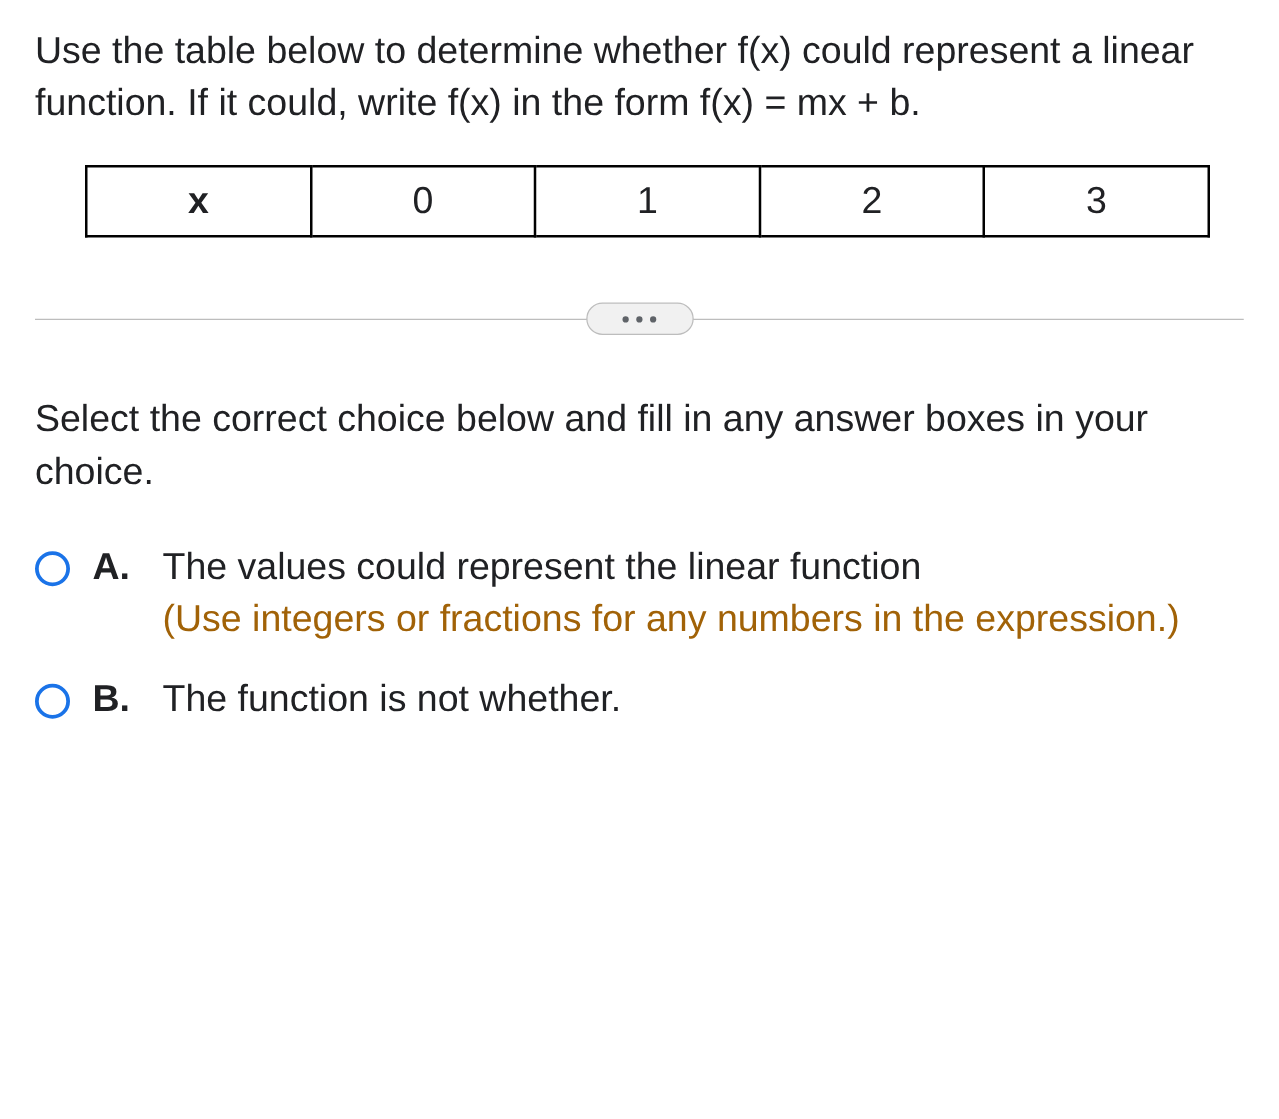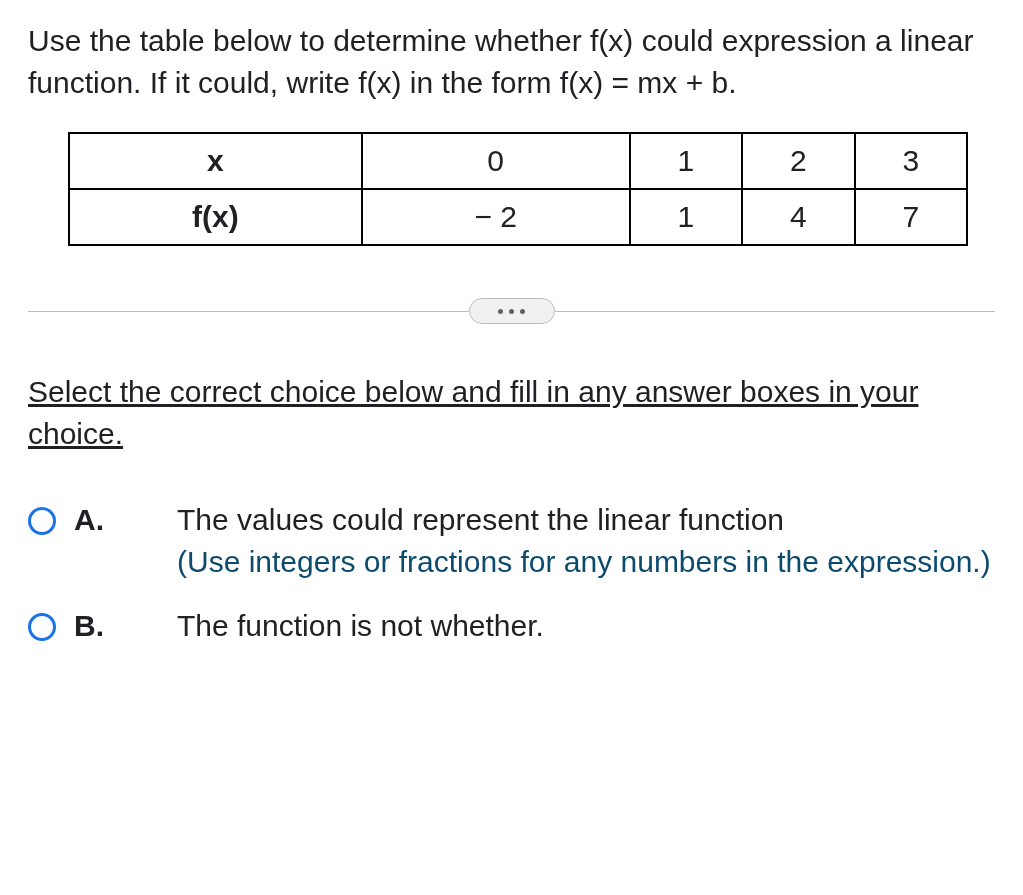--- a/index.html
+++ b/index.html
@@ -55,73 +55,65 @@
       align-items: center;
       justify-content: center;
       gap: 6px;
       cursor: pointer;
       z-index: 1;
     }
     .dot {
       width: 5px; height: 5px; border-radius: 50%; background: #5f6368;
     }
     .instruction {
-      margin-bottom: 44px;
-      text-decoration: underline;
+      margin-bottom: 34px;
     }
     .choice-row {
       display: flex;
       align-items: flex-start;
       gap: 18px;
       margin-bottom: 22px;
     }
     .radio {
       width: 28px;
       height: 28px;
       border: 3px solid #1a73e8;
       border-radius: 50%;
       flex: 0 0 28px;
       margin-top: 8px;
       cursor: pointer;
     }
     .choice-letter {
       font-weight: 700;
       min-width: 38px;
     }
-    .choice-body { flex: 1; margin-left: 47px; }
+    .choice-body { flex: 1; }
     .answer-box {
       display: inline-block;
       width: 38px;
       height: 34px;
       background: #d9dde0;
       border: 1px solid #9aa0a6;
       vertical-align: -4px;
     }
-    .hint { color: #0c4a6e; }
+    .hint { color: #a16207; }
   </style>
 </head>
 <body>
 
-<div class="question-text">Use the table below to determine whether f(x) could expression a linear function. If it could, write f(x) in the form f(x) = mx + b.</div>
+<div class="question-text">Use the table below to determine whether f(x) could represent a linear function. If it could, write f(x) in the form f(x) = mx + b.</div>
 
 <table class="data-table">
   <tbody>
       <tr>
     <td class="row-header">x</td>
     <td>0</td>
     <td>1</td>
     <td>2</td>
     <td>3</td>
-  </tr>
-  <tr>
-    <td class="row-header">f(x)</td>
-    <td>− 2</td>
-    <td>1</td>
-    <td>4</td>
-    <td>7</td>
   </tr>
 </tbody>
   </table>
 
 <div class="divider-wrap">
   <hr class="divider-line">
   <div class="divider-pill">
     <span class="dot"></span>
     <span class="dot"></span>
     <span class="dot"></span>

